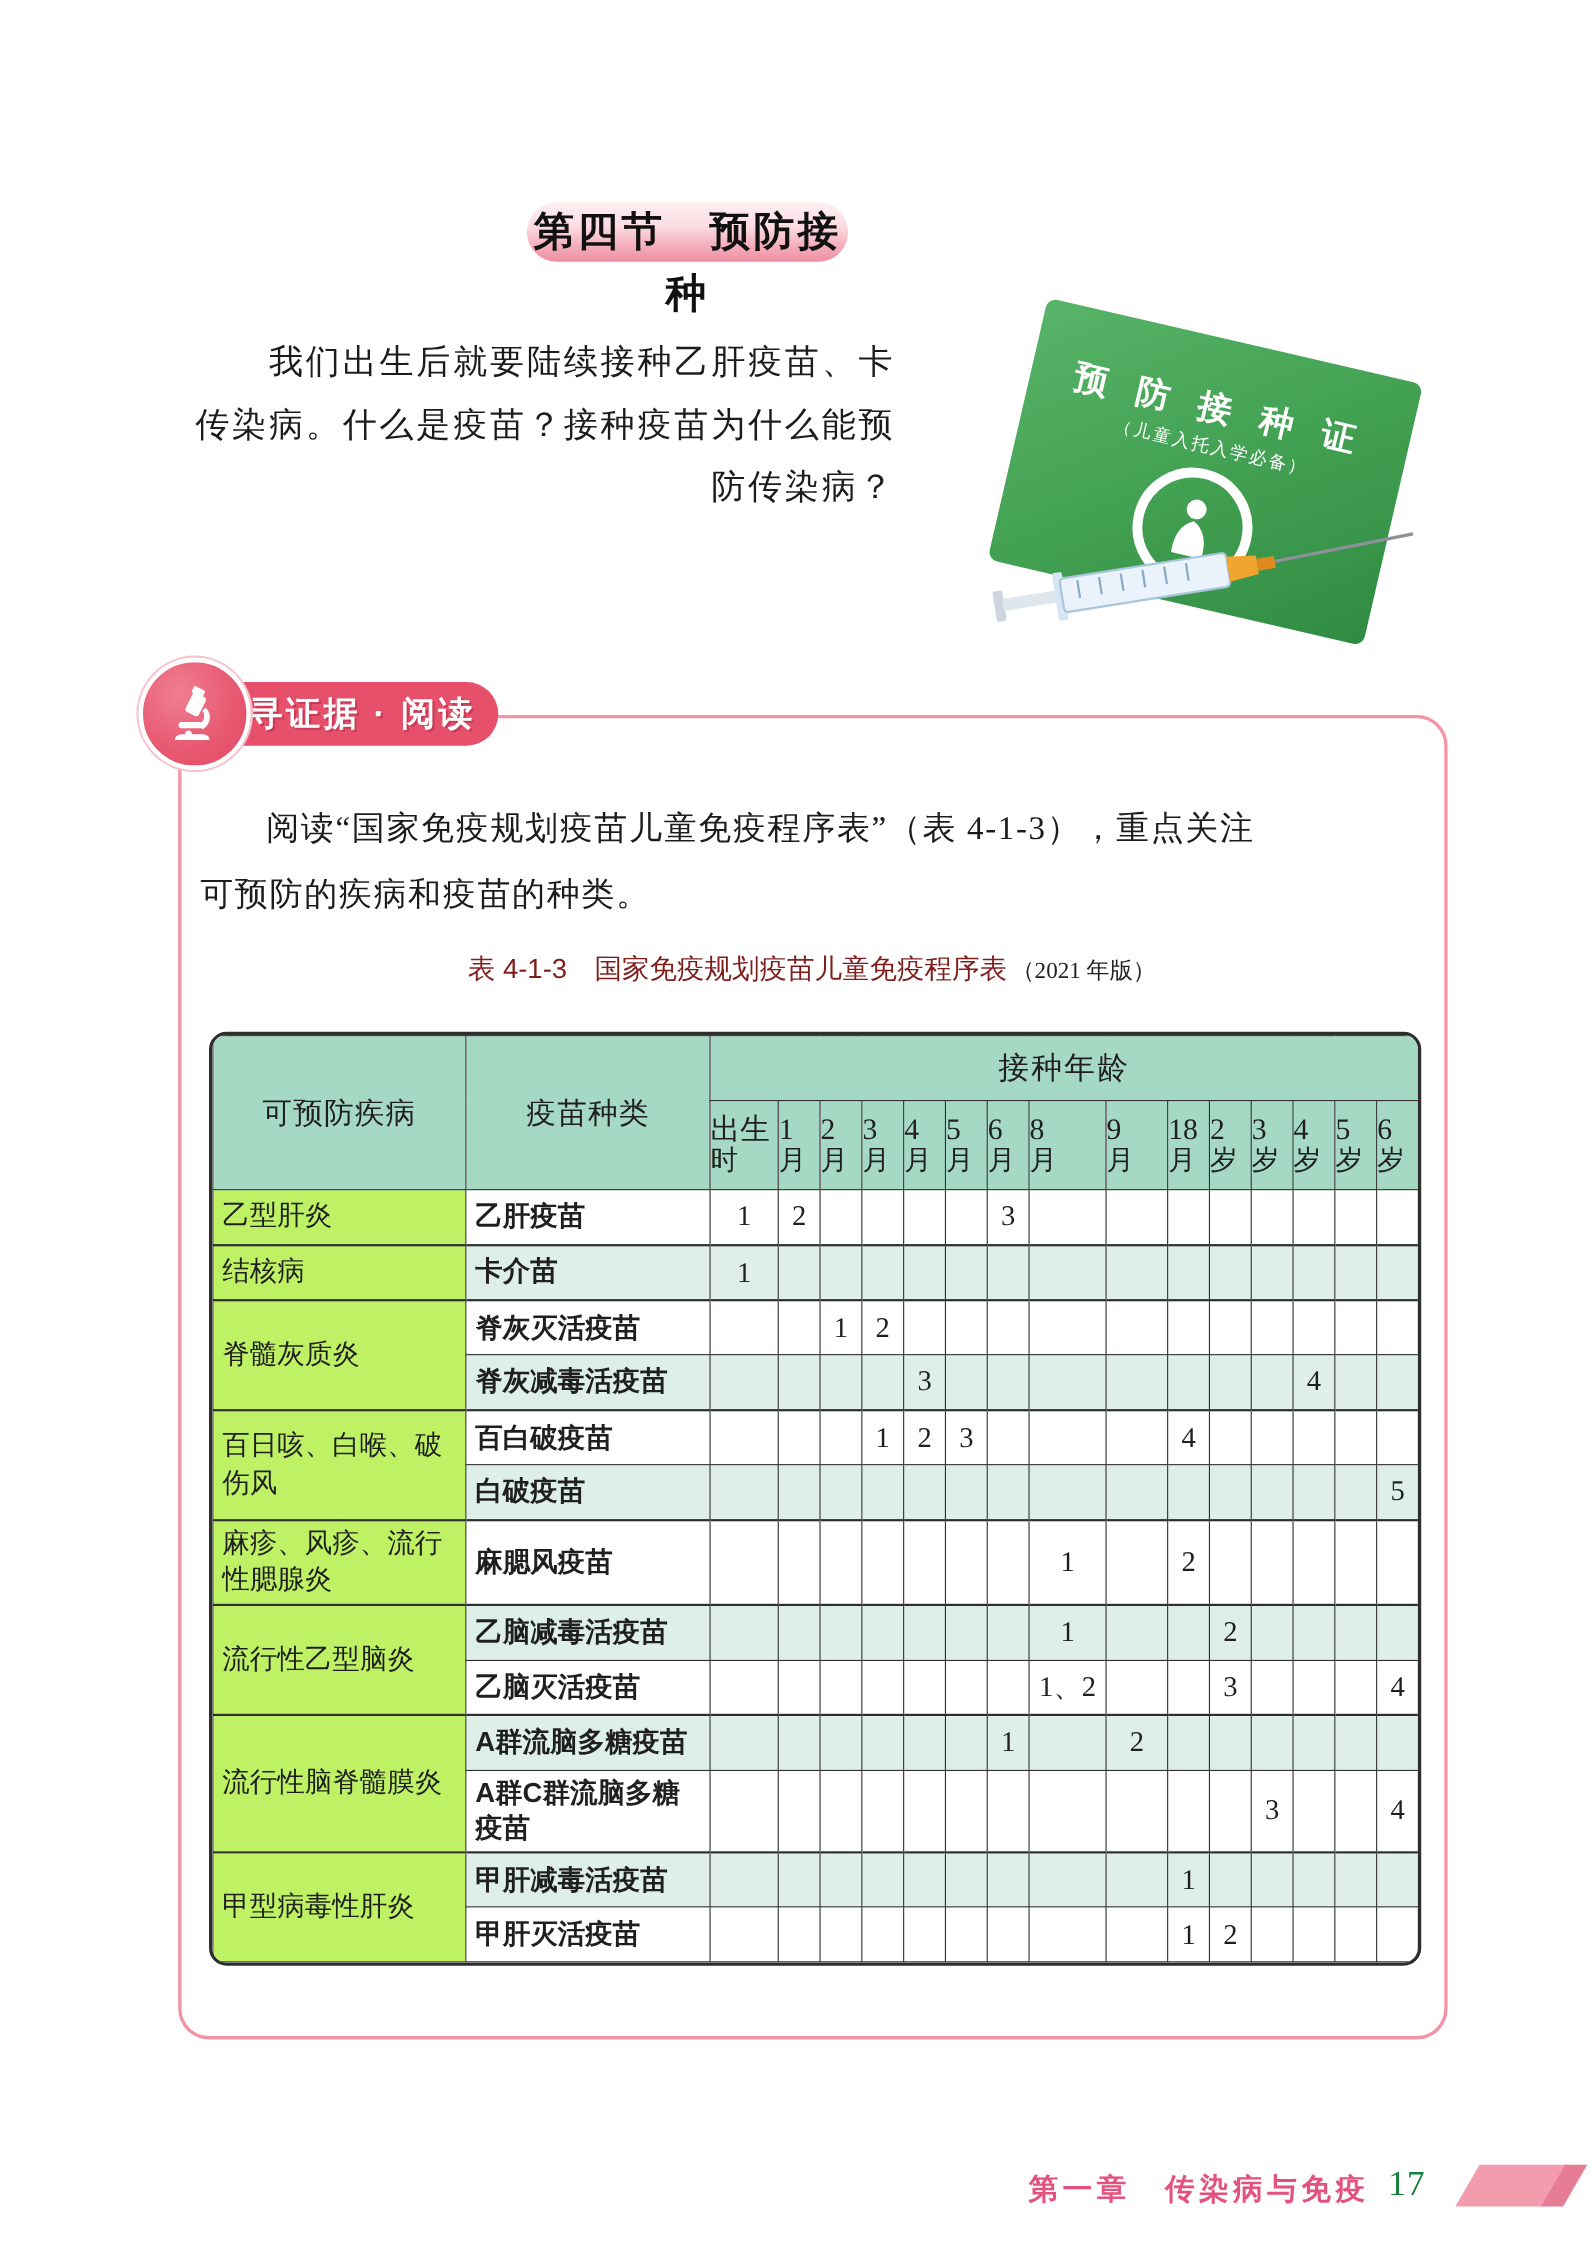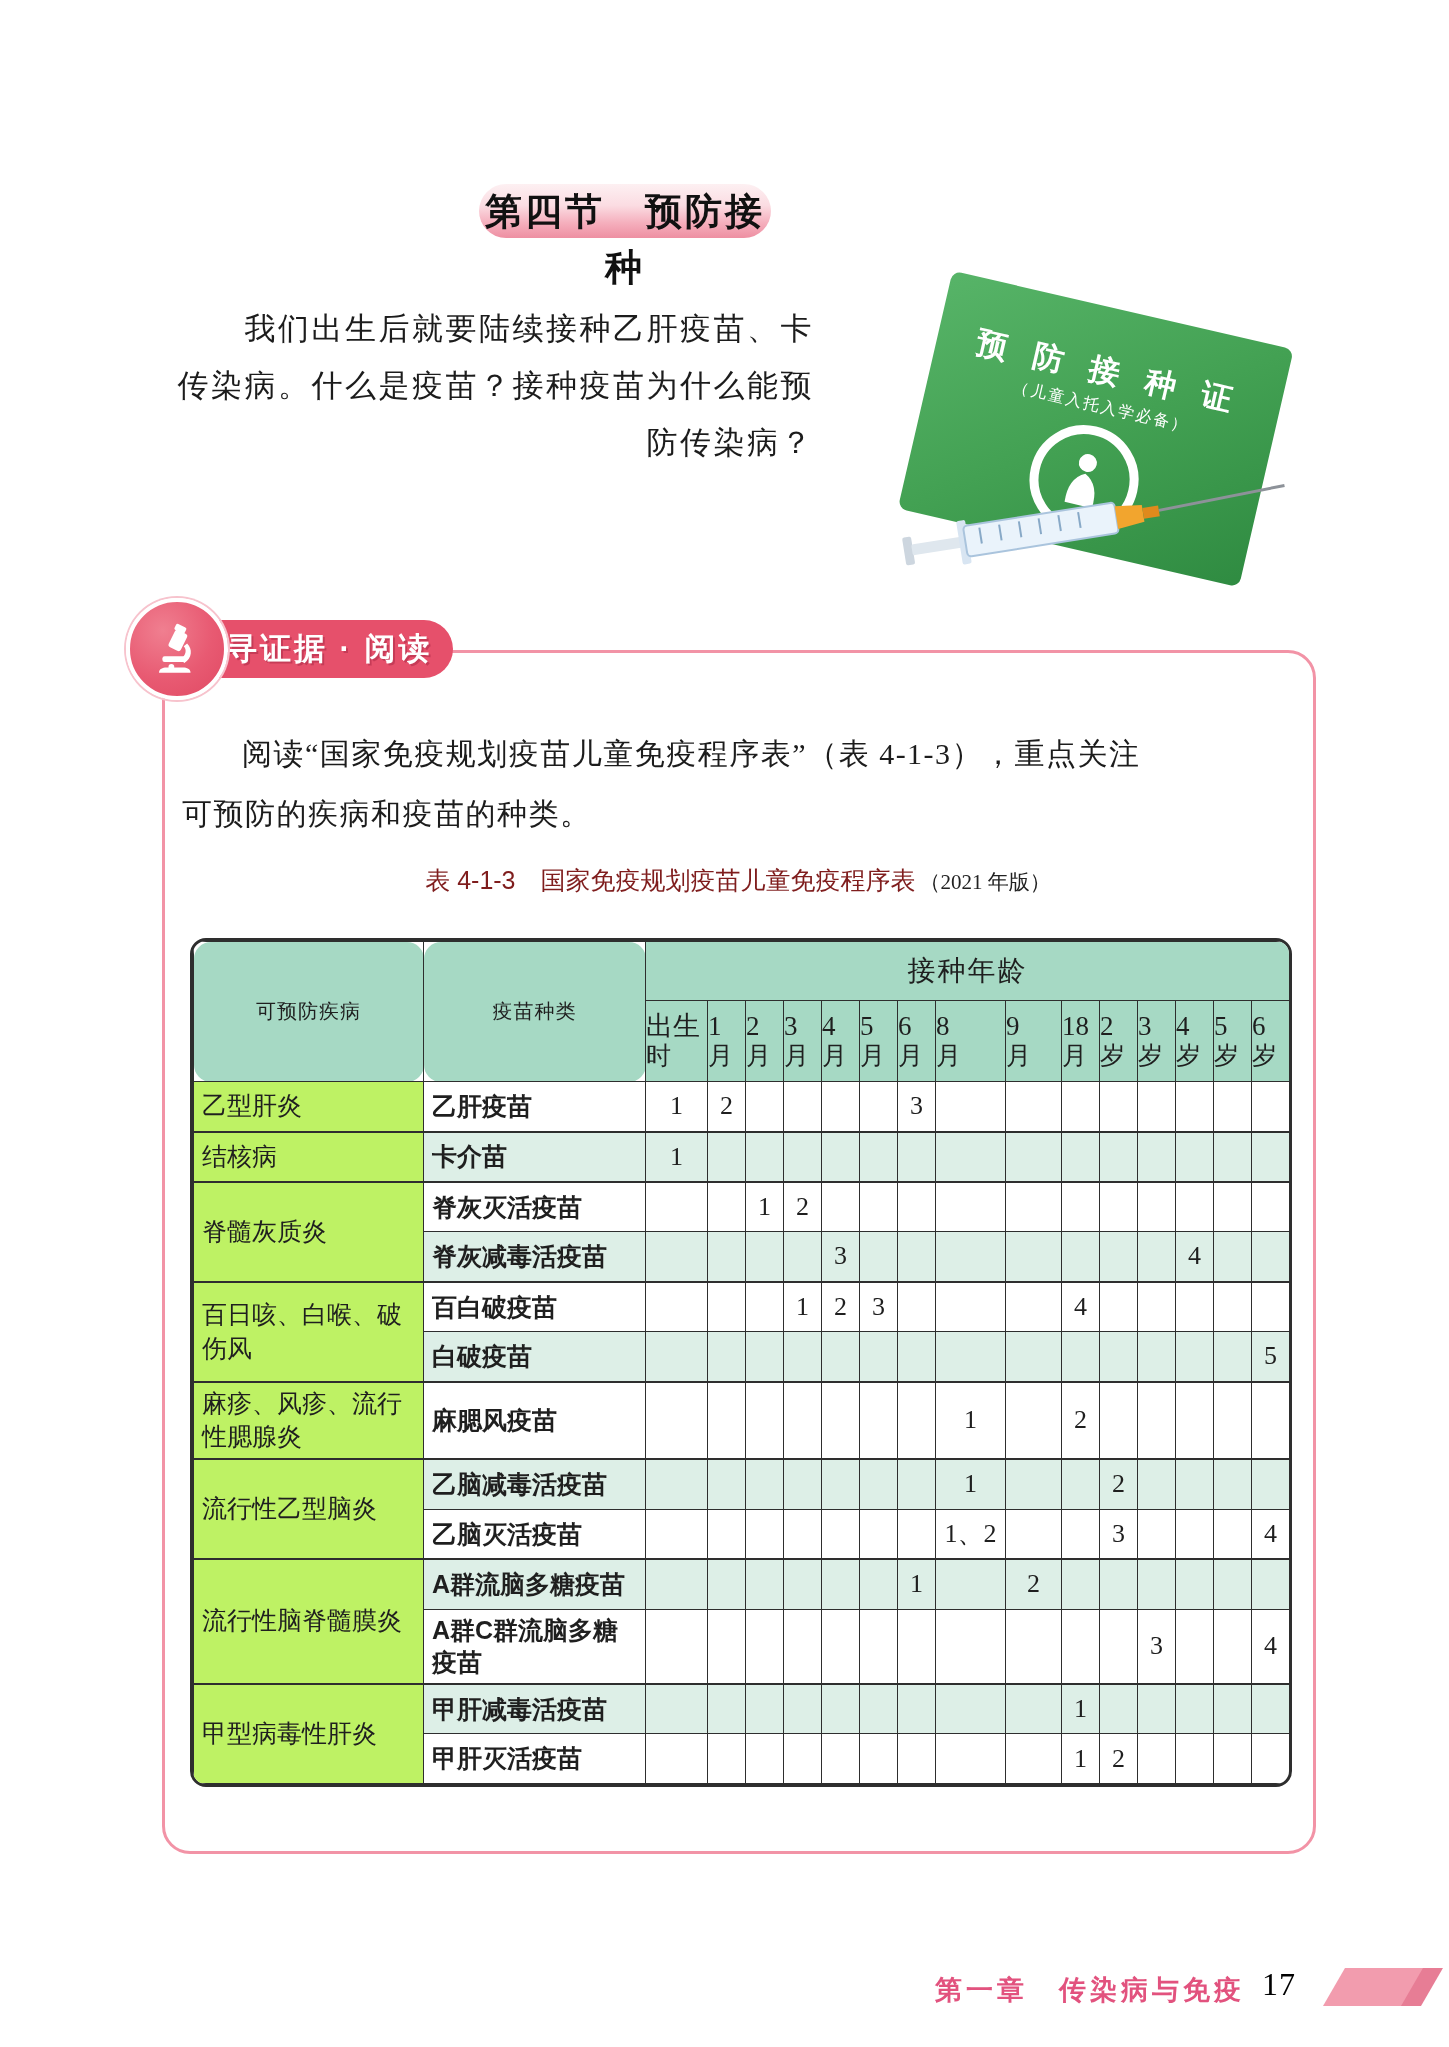--- a/index.html
+++ b/index.html
@@ -43,35 +43,35 @@
   .caption .note{font-size:21px;color:#222;}
 
   
   .table-wrap{left:190px;top:938px;width:1096px;border:3px solid #2e2e2e;
     border-radius:16px;overflow:hidden;background:#fff;}
   table{width:100%;border-collapse:collapse;table-layout:fixed;
     font-family:"Liberation Sans",sans-serif;color:#1f1f1f;}
   th,td{border:1px solid #2e2e2e;overflow:hidden;}
   thead th{background:#a6d9c4;font-weight:400;}
   th.h-age{height:56px;font-size:28px;letter-spacing:2px;}
-  th.h-side{font-size:20px;letter-spacing:1px;border-radius:17px;}
+  th.h-side{font-size:27px;letter-spacing:1px;}
   .age-th{height:76px;font-size:27px;font-family:"Liberation Serif",serif;text-align:left;padding:2px 0;margin-top:40px;}
   .age-th .num{display:block;line-height:1.15;}
   .age-th .unit{display:block;line-height:1.15;font-size:25px;}
   tbody tr{height:50px;}
   td.disease{font-size:25px;padding:4px 8px;background:#bef264;line-height:1.35;}
   td.vaccine{font-size:25px;padding:4px 8px;line-height:1.3;font-weight:bold;}
   td.dose{font-family:"Liberation Serif",serif;font-size:26px;text-align:center;padding:0;}
   .tint{background:#ddefe7;}
   tr.group-start td{border-top:2px solid #2e2e2e;}
 
   
   .footer-chapter{left:930px;top:1972px;width:315px;text-align:right;font-size:27px;
     font-weight:bold;color:#e2527e;letter-spacing:4px;}
-  .footer-page{left:1262px;top:1966px;font-size:32px;color:#000000;letter-spacing:1px;}
+  .footer-page{left:1262px;top:1966px;font-size:32px;color:#15803d;letter-spacing:1px;}
   .ribbon{left:1334px;top:1968px;width:80px;height:38px;background:#f29cae;
     transform:skewX(-30deg);}
   .ribbon2{left:1412px;top:1968px;width:20px;height:38px;background:#e77d95;
     transform:skewX(-30deg);}
 </style>
 </head>
 <body>
 
 <div class="abs title-pill">
   <span>第四节　预防接种</span>

